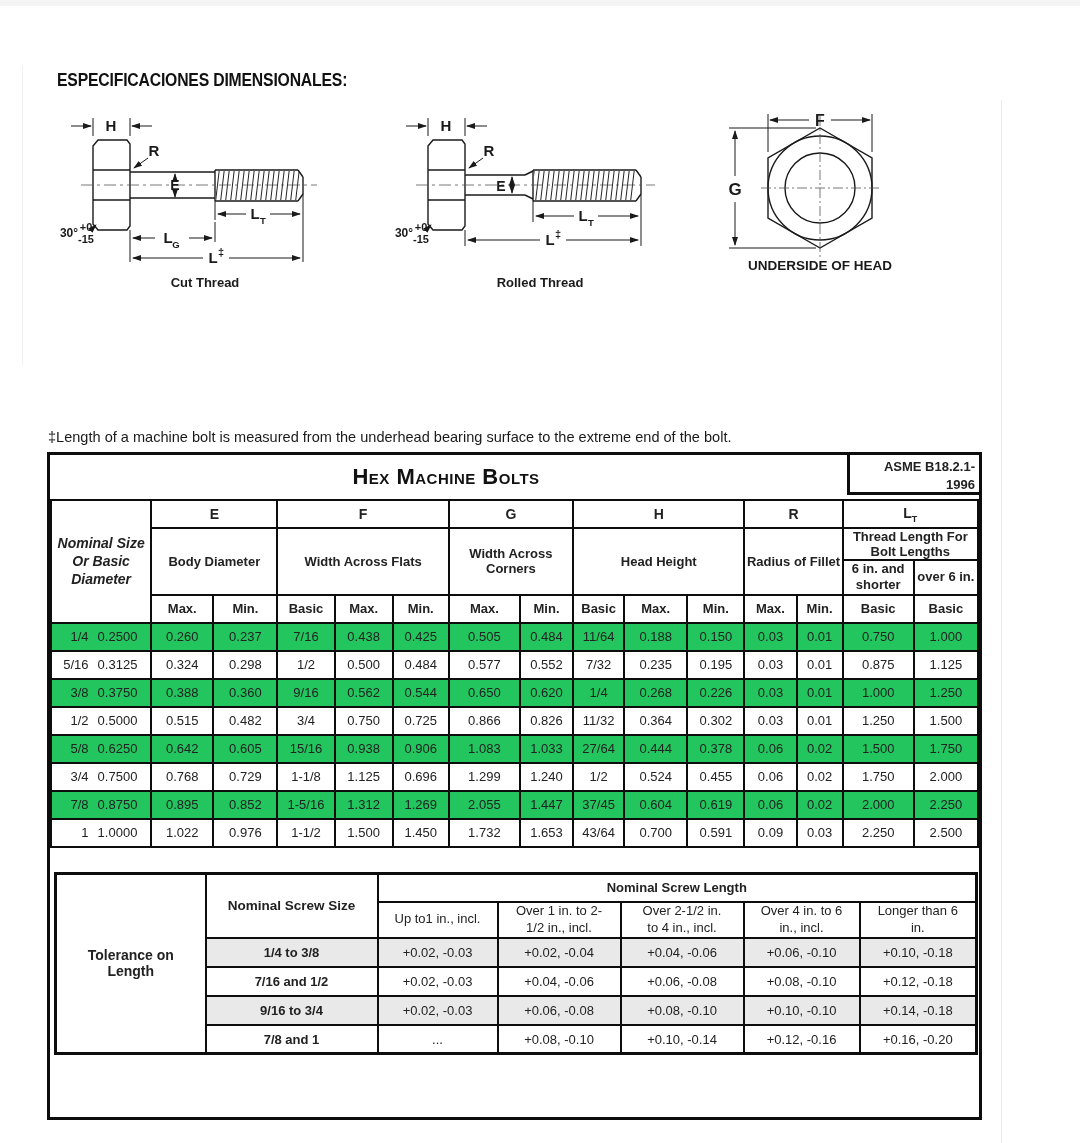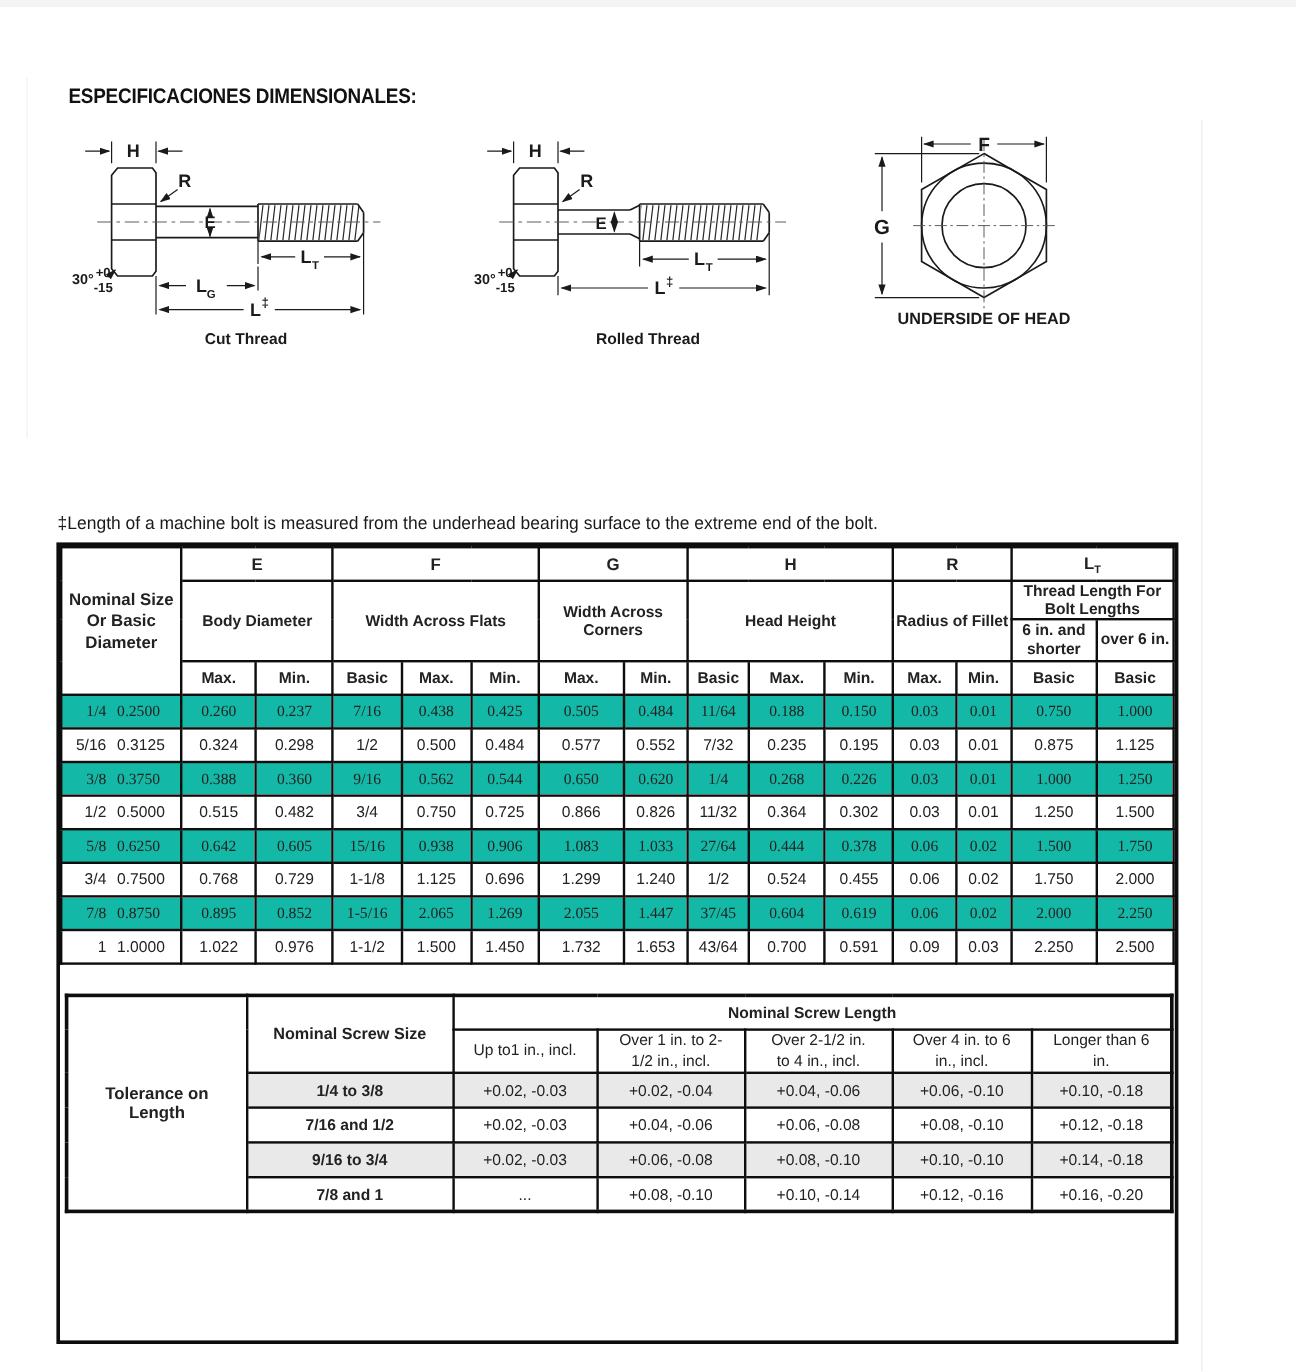--- a/index.html
+++ b/index.html
@@ -42,22 +42,22 @@
   table.main{border-collapse:collapse;table-layout:fixed;width:929px;margin:0;font-size:13px;text-align:center;}
   table.main th,table.main td{border:2px solid #0d0d0d;padding:0;overflow:hidden;}
   table.main th{font-weight:bold;}
   tr.letters{height:44px;}
   tr.letters th{font-size:14px;}
   tr.names{height:38px;}
   tr.subcols{height:60px;}
   tr.subcols th{font-size:13px;line-height:1.25;}
   tr.minmax{height:26px;}
   table.main tbody tr{height:28px;}
-  tr.shade td{background:#14b8a6;font-family:Liberation Serif, serif;}
-  th.rowhead{font-size:13px;line-height:1.3;padding:0 6px;}
+  tr.shade td{background:#22c55e;}
+  th.rowhead{font-size:13px;line-height:1.3;padding:0 6px;font-style:italic;}
   .size-cell{white-space:nowrap;}
   .size-cell .s{display:inline-block;min-width:34px;text-align:right;}
   .size-cell .d{display:inline-block;min-width:50px;text-align:left;margin-left:9px;}
   sub.lt{font-size:9px;}
 
   table.tol{
     border-collapse:collapse;table-layout:fixed;width:921px;margin:24px 0 0 4px;
     font-size:13px;text-align:center;border:3px solid #0d0d0d;
   }
   table.tol th,table.tol td{border:2px solid #0d0d0d;padding:0 14px;}
@@ -213,20 +213,27 @@
   <g font-weight="bold" text-anchor="middle">
     <text x="115" y="24" font-size="16">F</text>
     <text x="30" y="93" font-size="17">G</text>
     <text x="115" y="168" font-size="13.5">UNDERSIDE OF HEAD</text>
   </g>
 </svg>
 
 <div class="footnote">‡Length of a machine bolt is measured from the underhead bearing surface to the extreme end of the bolt.</div>
 
 <div class="main-box">
+  <div class="title-row">
+    <div class="table-title">Hex Machine Bolts</div>
+    <div class="asme-box">
+      <span>ASME B18.2.1-</span><br>
+      <span>1996</span>
+    </div>
+  </div>
 
   <table class="main">
     <colgroup>
       <col style="width:100px">
         <col style="width:62px">
         <col style="width:64px">
       <col style="width:57px">
         <col style="width:58px">
         <col style="width:56px">
       <col style="width:71px">
@@ -377,21 +384,21 @@
           <td>0.06</td>
           <td>0.02</td>
           <td>1.750</td>
           <td>2.000</td>
         </tr>
         <tr class="shade">
           <td class="size-cell"><span class="s">7/8</span><span class="d">0.8750</span></td>
           <td>0.895</td>
           <td>0.852</td>
           <td>1-5/16</td>
-          <td>2.065</td>
+          <td>1.312</td>
           <td>1.269</td>
           <td>2.055</td>
           <td>1.447</td>
           <td>37/45</td>
           <td>0.604</td>
           <td>0.619</td>
           <td>0.06</td>
           <td>0.02</td>
           <td>2.000</td>
           <td>2.250</td>

